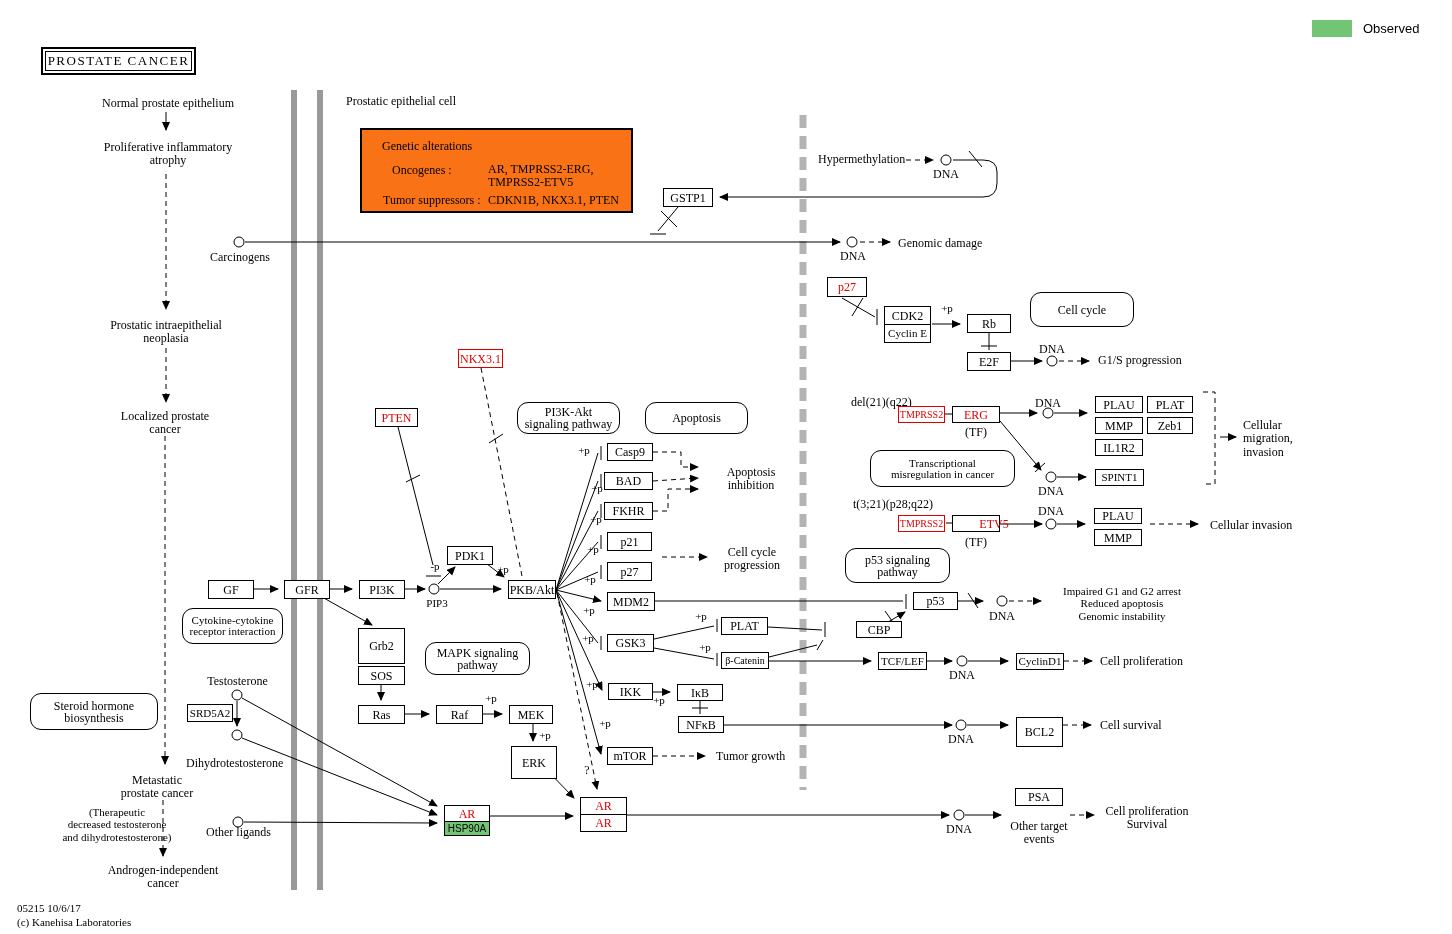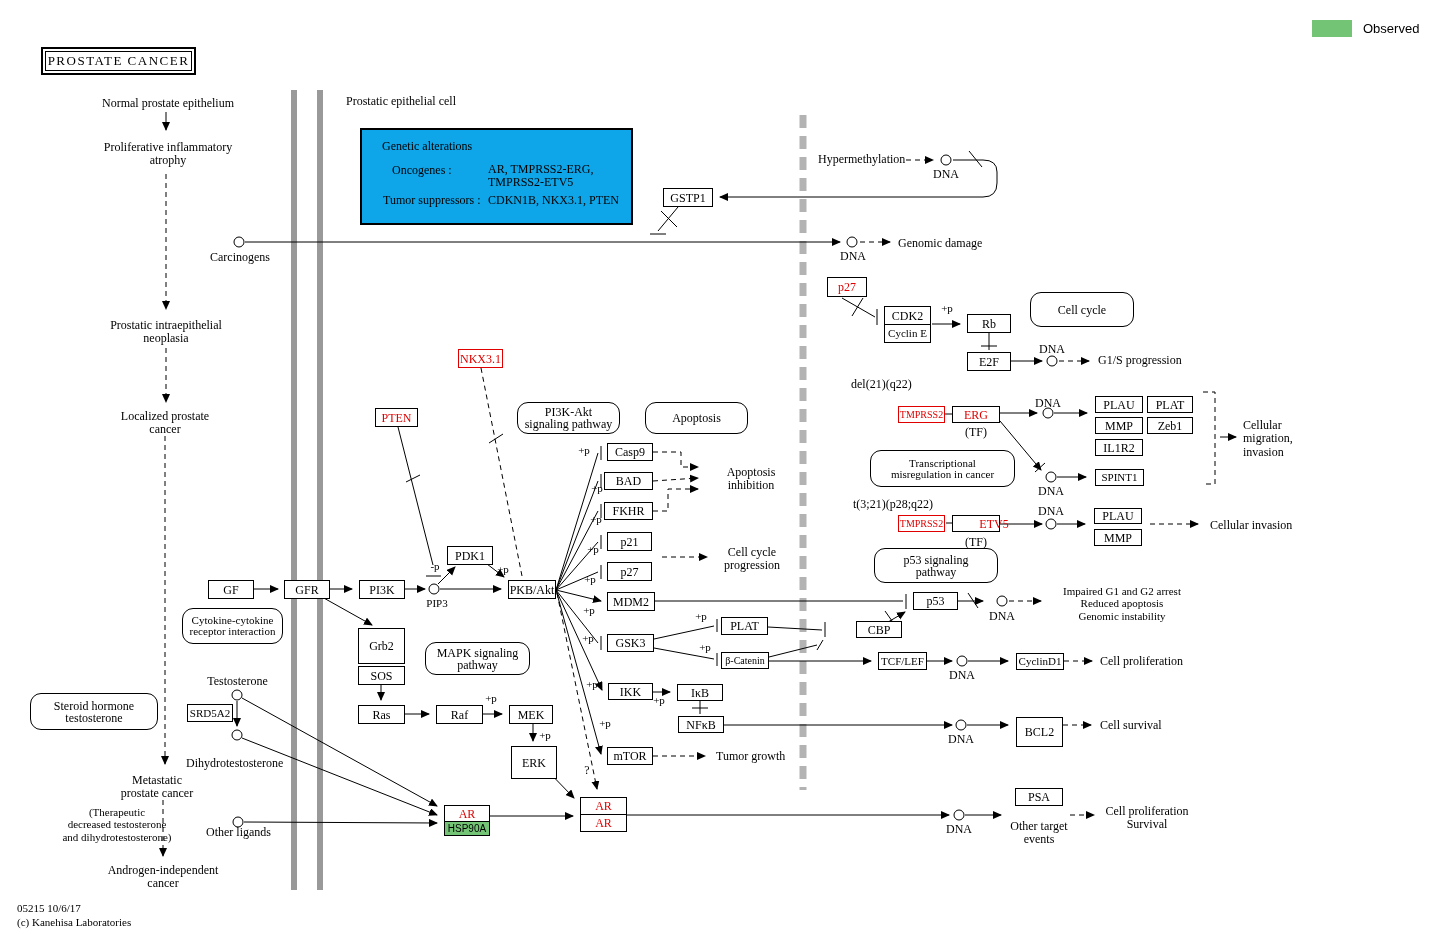--- a/index.html
+++ b/index.html
@@ -16,22 +16,22 @@
   .node.small{font-size:11px;}
   .node.xs{font-size:10px;}
   .lbl{position:absolute;font-size:12px;line-height:1.12;text-align:center;
        white-space:pre-line;z-index:2;}
   .lbl.left{text-align:left;}
   .lbl.small{font-size:11px;}
   #title-box{position:absolute;left:41px;top:47px;width:151px;height:24px;
       border:2px solid #000;box-shadow:inset 0 0 0 2px #fff,inset 0 0 0 3px #000;
       display:flex;align-items:center;justify-content:center;
       font-size:13px;letter-spacing:1.5px;z-index:4;}
-  #genetic-box{position:absolute;left:360px;top:128px;width:273px;height:97px;
-      background:#0ea5e9;border:2px solid #000;box-sizing:border-box;font-size:12px;z-index:3;}
+  #genetic-box{position:absolute;left:360px;top:128px;width:273px;height:85px;
+      background:#f97316;border:2px solid #000;box-sizing:border-box;font-size:12px;z-index:3;}
   #genetic-box .g-title{position:absolute;left:20px;top:9px;}
   #genetic-box .g-onco-l{position:absolute;left:30px;top:33px;}
   #genetic-box .g-onco-v{position:absolute;left:126px;top:33px;white-space:pre-line;line-height:1.05;}
   #genetic-box .g-sup-l{position:absolute;left:21px;top:63px;}
   #genetic-box .g-sup-v{position:absolute;left:126px;top:63px;}
   #legend{position:absolute;left:1312px;top:20px;display:flex;align-items:center;gap:11px;
       font-family:"Liberation Sans",sans-serif;font-size:13px;z-index:4;}
   #legend .swatch{width:40px;height:17px;background:#74c476;}
   #footer{position:absolute;left:17px;top:902px;font-size:11px;line-height:1.25;z-index:4;}
 </style>
@@ -277,22 +277,22 @@
       <div class="node" style="left: 1016px; top: 717px; width: 47px; height: 30px;">BCL2</div>
       <div class="node pathway" style="left: 1030px; top: 292px; width: 104px; height: 35px;">Cell cycle</div>
       <div class="node pathway" style="left: 517px; top: 402px; width: 103px; height: 32px;">PI3K-Akt
 signaling pathway</div>
       <div class="node pathway" style="left: 645px; top: 402px; width: 103px; height: 32px;">Apoptosis</div>
       <div class="node pathway small" style="left: 182px; top: 608px; width: 101px; height: 36px;">Cytokine-cytokine
 receptor interaction</div>
       <div class="node pathway" style="left: 425px; top: 642px; width: 105px; height: 33px;">MAPK signaling
 pathway</div>
       <div class="node pathway" style="left: 30px; top: 693px; width: 128px; height: 37px;">Steroid hormone
-testosterone</div>
-      <div class="node pathway" style="left: 874px; top: 548px; width: 124px; height: 35px;">p53 signaling
+biosynthesis</div>
+      <div class="node pathway" style="left: 845px; top: 548px; width: 105px; height: 35px;">p53 signaling
 pathway</div>
       <div class="node pathway small" style="left: 870px; top: 450px; width: 145px; height: 37px;">Transcriptional
 misregulation in cancer</div>
       <div class="lbl" style="left: 100px; top: 97px; width: 136px;">Normal prostate epithelium</div>
       <div class="lbl" style="left: 83px; top: 141px; width: 170px;">Proliferative inflammatory
 atrophy</div>
       <div class="lbl" style="left: 81px; top: 319px; width: 170px;">Prostatic intraepithelial
 neoplasia</div>
       <div class="lbl" style="left: 80px; top: 410px; width: 170px;">Localized prostate
 cancer</div>
@@ -304,21 +304,21 @@
       <div class="lbl" style="left: 78px; top: 864px; width: 170px;">Androgen-independent
 cancer</div>
       <div class="lbl left" style="left: 346px; top: 95px; width: 150px;">Prostatic epithelial cell</div>
       <div class="lbl" style="left: 205px; top: 251px; width: 70px;">Carcinogens</div>
       <div class="lbl left" style="left: 898px; top: 237px; width: 110px;">Genomic damage</div>
       <div class="lbl left" style="left: 818px; top: 153px; width: 110px;">Hypermethylation</div>
       <div class="lbl" style="left: 838px; top: 250px; width: 30px;">DNA</div>
       <div class="lbl" style="left: 931px; top: 168px; width: 30px;">DNA</div>
       <div class="lbl" style="left: 1037px; top: 343px; width: 30px;">DNA</div>
       <div class="lbl left" style="left: 1098px; top: 354px; width: 110px;">G1/S progression</div>
-      <div class="lbl left" style="left: 851px; top: 378px; width: 90px;">del(21)(q22)</div>
+      <div class="lbl left" style="left: 851px; top: 396px; width: 90px;">del(21)(q22)</div>
       <div class="lbl" style="left: 953px; top: 426px; width: 46px;">(TF)</div>
       <div class="lbl" style="left: 1033px; top: 397px; width: 30px;">DNA</div>
       <div class="lbl" style="left: 1036px; top: 485px; width: 30px;">DNA</div>
       <div class="lbl left" style="left: 1243px; top: 419px; width: 70px;">Cellular
 migration,
 invasion</div>
       <div class="lbl left" style="left: 853px; top: 498px; width: 110px;">t(3;21)(p28;q22)</div>
       <div class="lbl" style="left: 953px; top: 536px; width: 46px;">(TF)</div>
       <div class="lbl" style="left: 1036px; top: 505px; width: 30px;">DNA</div>
       <div class="lbl left" style="left: 1210px; top: 519px; width: 110px;">Cellular invasion</div>

